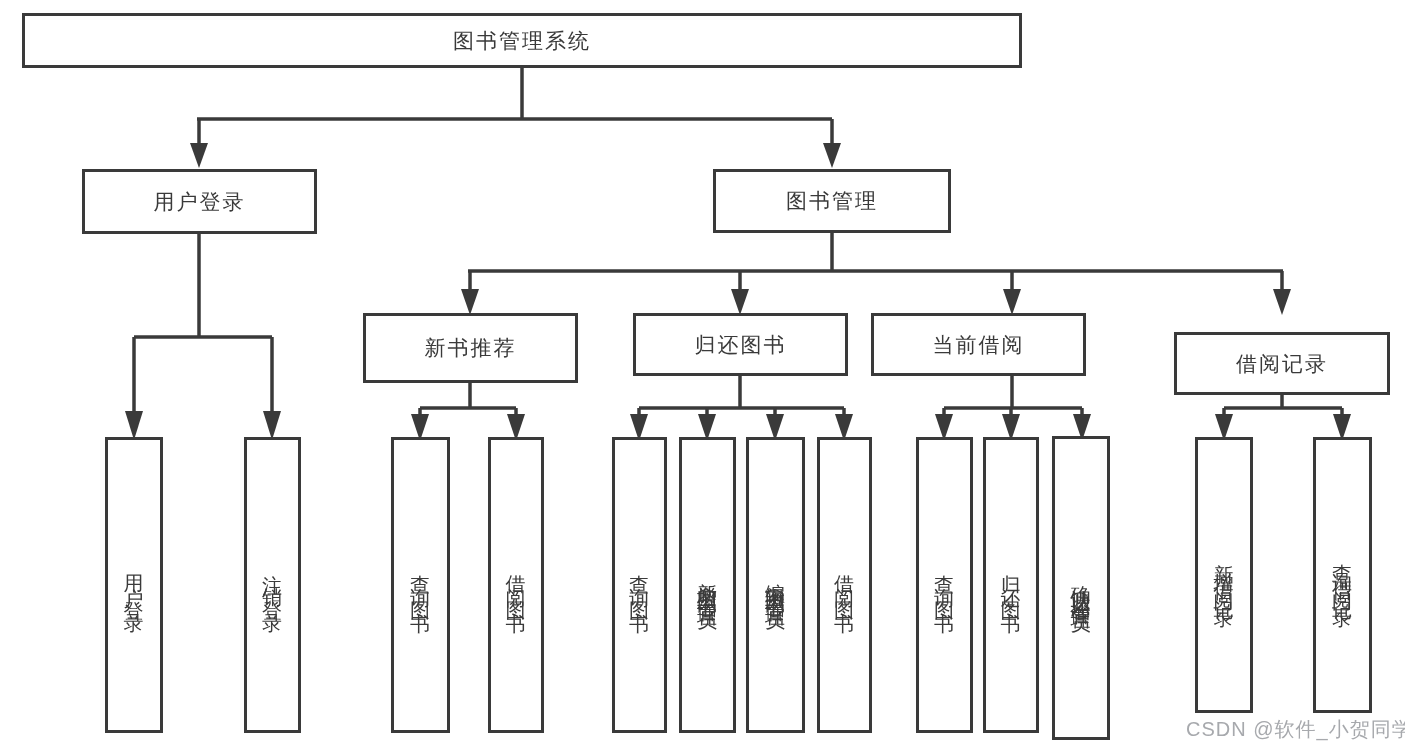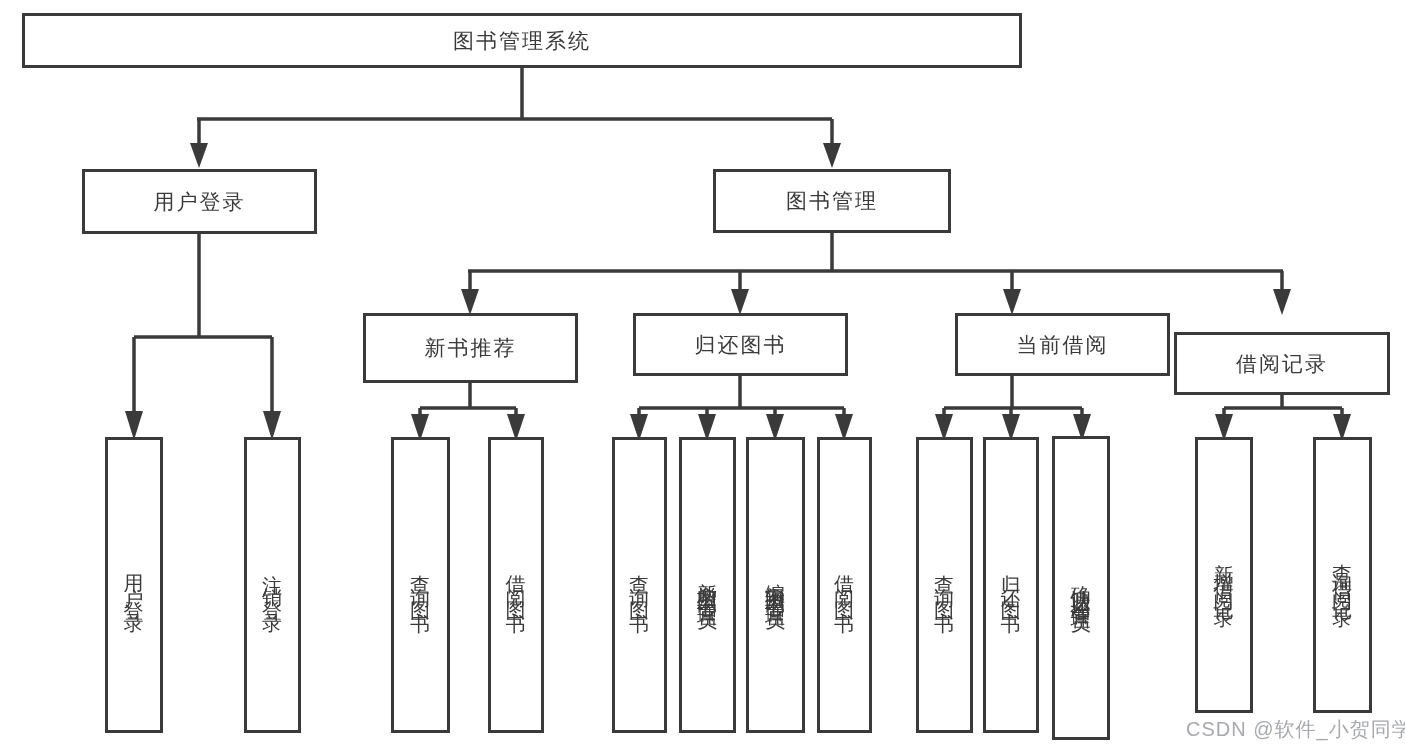--- a/index.html
+++ b/index.html
@@ -155,21 +155,21 @@
   <div class="box h" style="left:713px; top:169px; width:238px; height:64px;">
     <span>图书管理</span>
   </div>
 
   <div class="box h" style="left:363px; top:313px; width:215px; height:70px;">
     <span>新书推荐</span>
   </div>
   <div class="box h" style="left:633px; top:313px; width:215px; height:63px;">
     <span>归还图书</span>
   </div>
-  <div class="box h" style="left:955px; top:313px; width:215px; height:63px;">
+  <div class="box h" style="left:871px; top:313px; width:215px; height:63px;">
     <span>当前借阅</span>
   </div>
   <div class="box h" style="left:1174px; top:313px; width:216px; height:63px;margin-top:19px;">
     <span>借阅记录</span>
   </div>
 
   <div class="box v v4" style="left:105px; top:437px; width:58px; height:296px;">
     <span>用户登录</span>
   </div>
   <div class="box v v4" style="left:244px; top:437px; width:57px; height:296px;">

